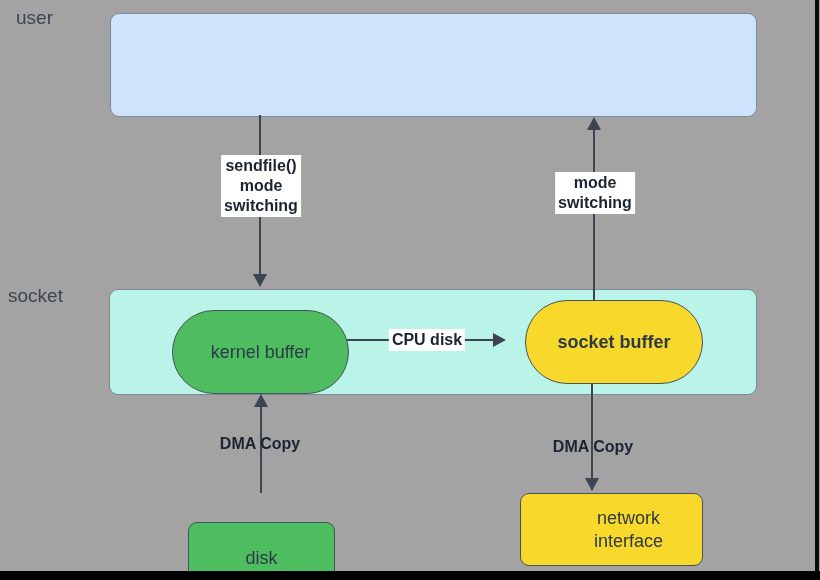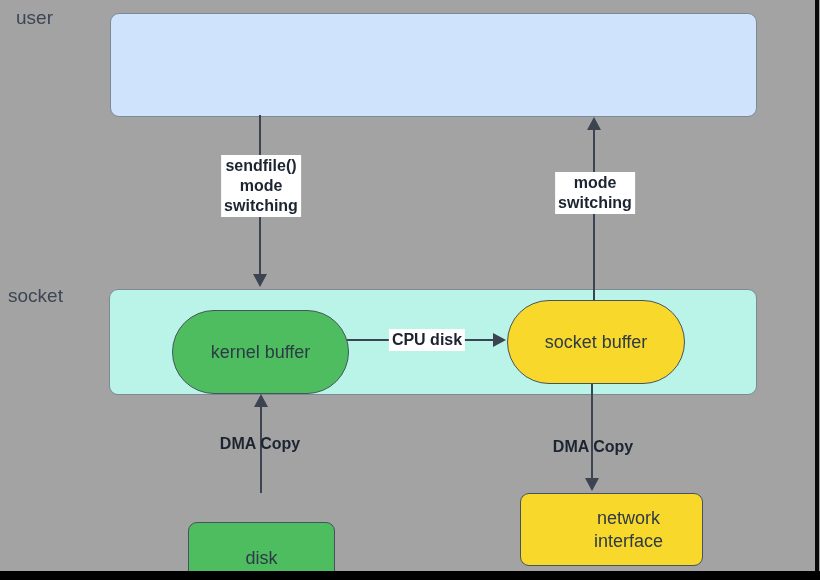--- a/index.html
+++ b/index.html
@@ -37,21 +37,21 @@
     font-size: 18px;
     line-height: 1.25;
     white-space: pre-line;
     z-index: 3;
   }
   .pill { border-radius: 42px; }
   .rect { border-radius: 9px; }
 
   .node-app    { left: 343px; top: 23px;  width: 179px; height: 81px; }
   .node-kbuf   { left: 172px; top: 310px; width: 175px; height: 82px; }
-  .node-sbuf   { left: 507px; top: 300px; width: 176px; height: 82px; }
+  .node-sbuf   { left: 525px; top: 300px; width: 176px; height: 82px; font-weight: bold; }
   .node-disk   { left: 188px; top: 522px; width: 145px; height: 71px; }
   .node-net    { left: 520px; top: 493px; width: 147px; height: 71px; }
 
   .edge-line {
     position: absolute;
     background: #3b4450;
     z-index: 2;
   }
   .arrowhead {
     position: absolute;

